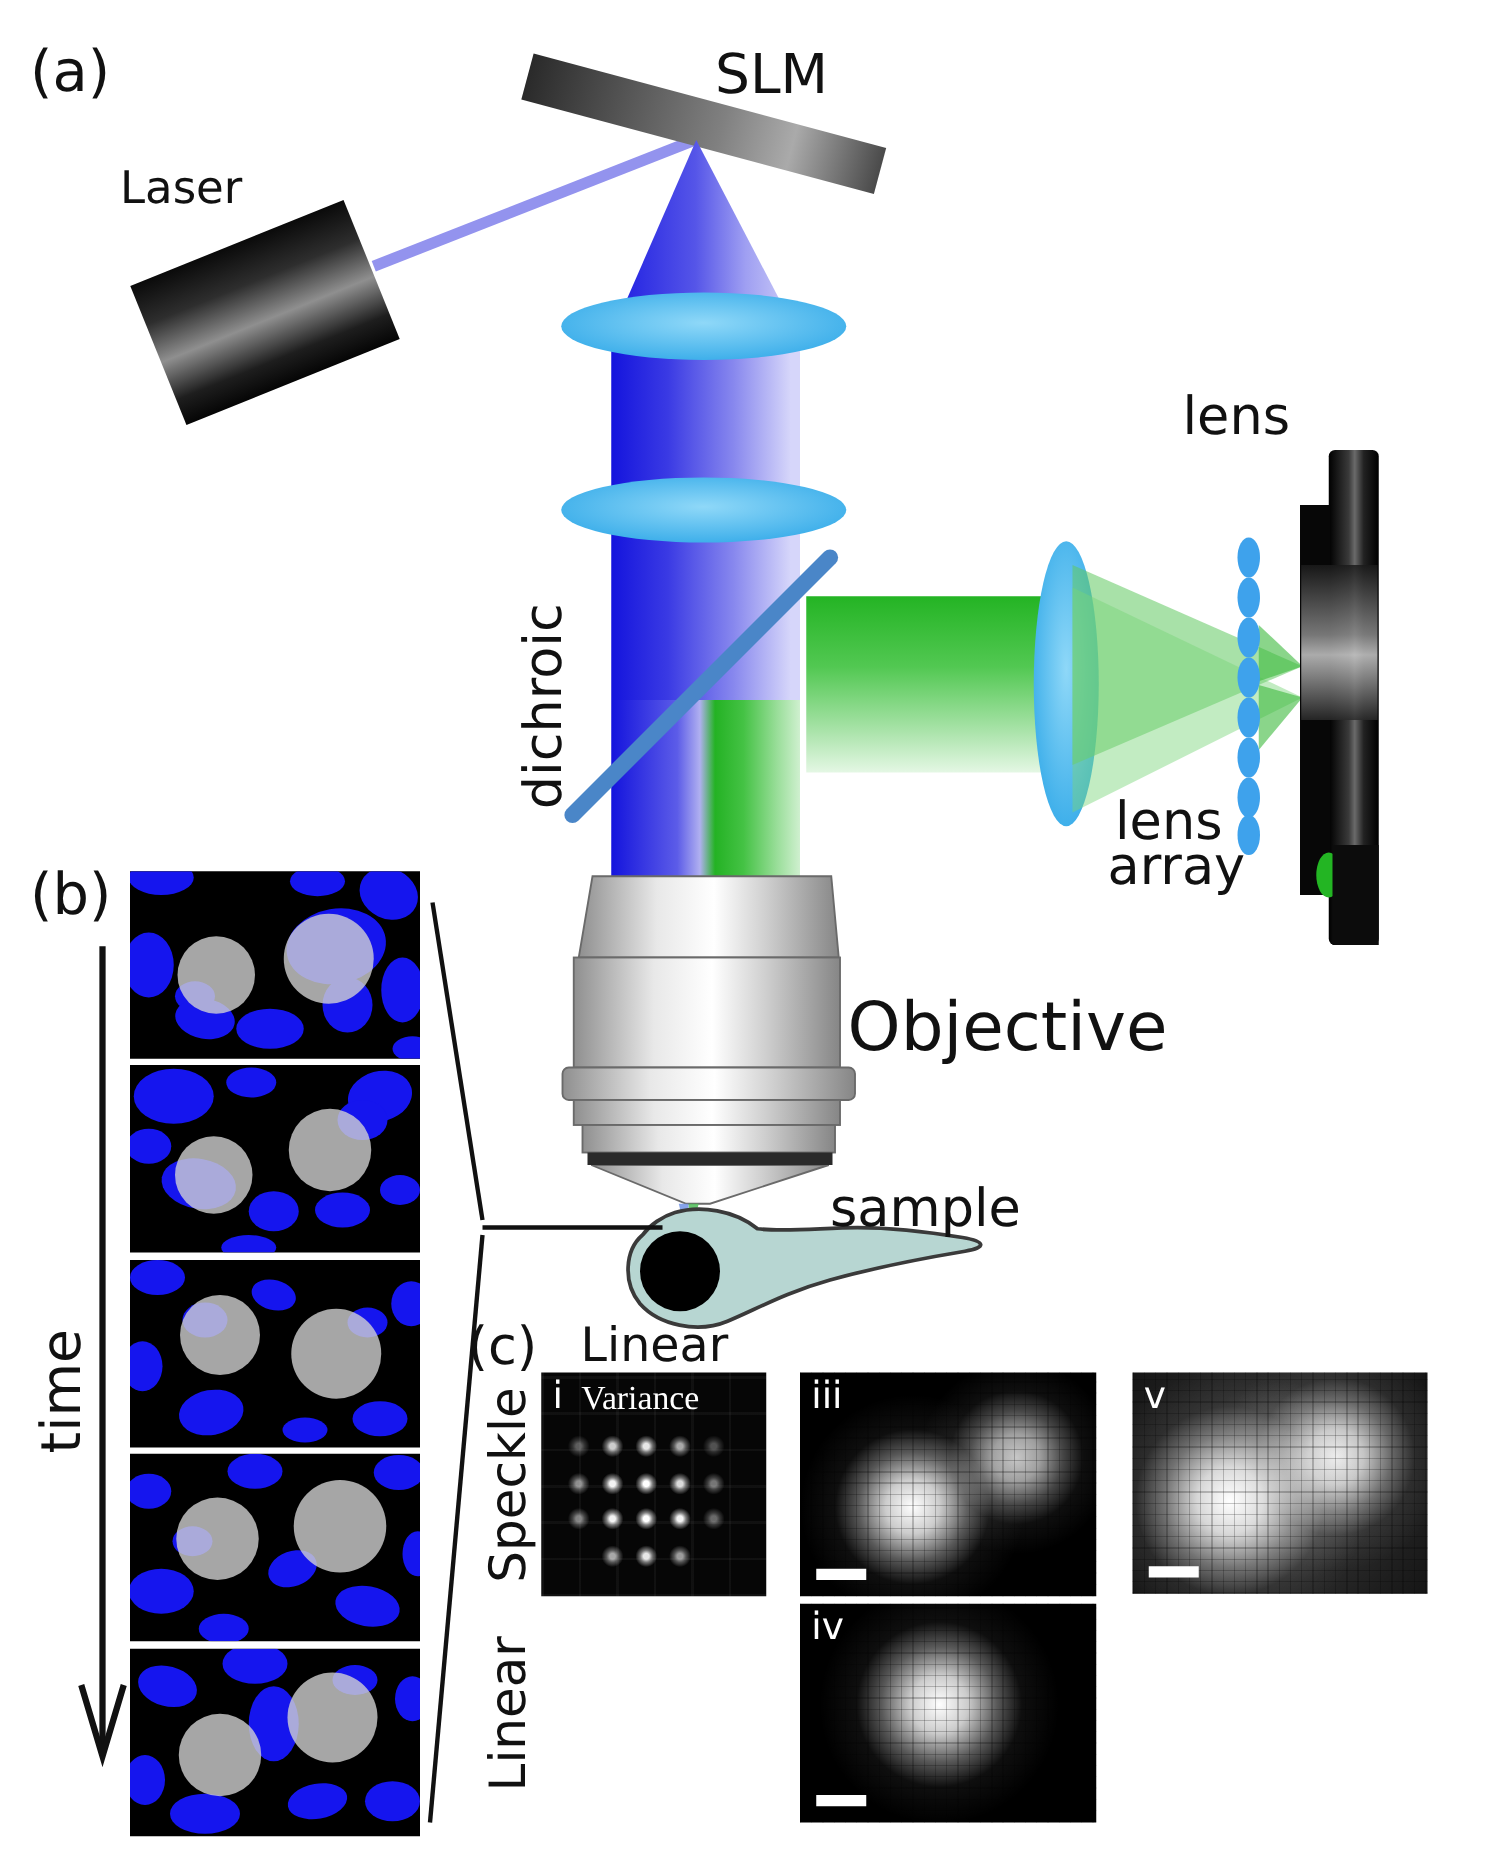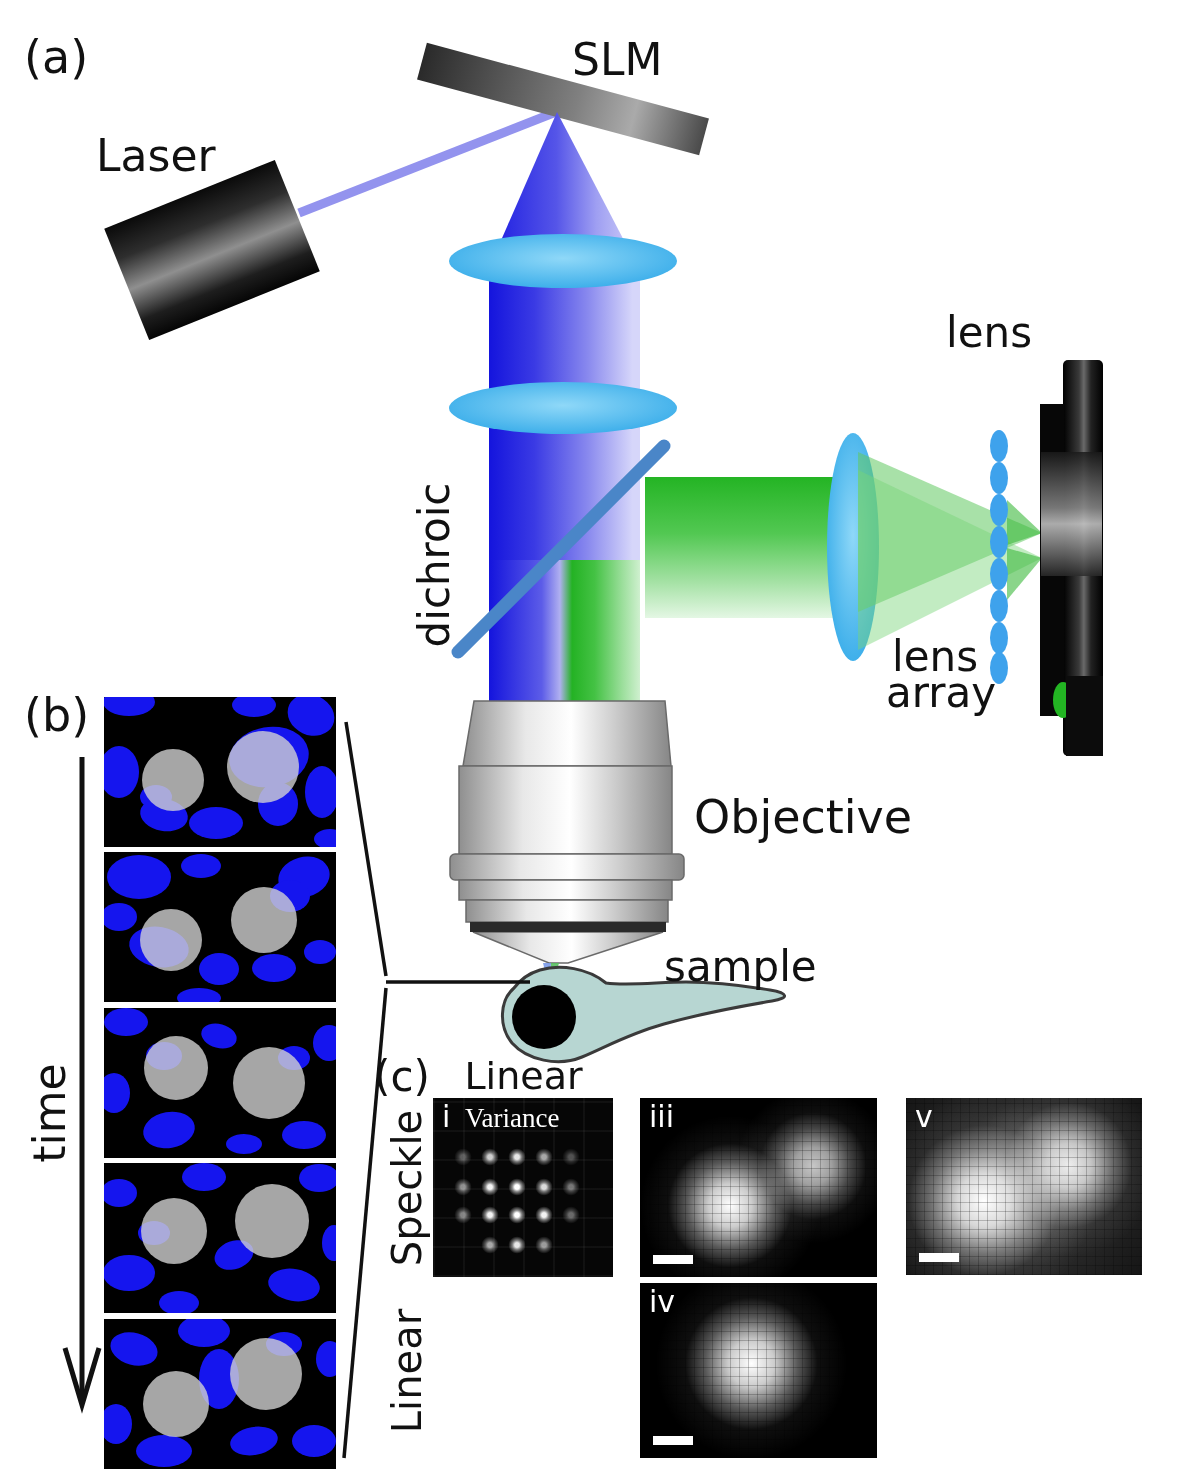--- a/index.html
+++ b/index.html
@@ -3,27 +3,27 @@
 <meta charset="utf-8">
 <style>
   html,body{margin:0;padding:0;background:#ffffff;}
   #stage{
     position:relative;width:1200px;height:1483px;background:#ffffff;overflow:hidden;
     font-family:"DejaVu Sans","Liberation Sans",sans-serif;color:#111;
   }
   #optics-svg{position:absolute;left:0;top:0;}
   .lbl{position:absolute;white-space:nowrap;color:#111;}
   .lbl-a{left:24px;top:30px;font-size:46px;}
-  .lbl-laser{left:96px;top:130px;font-size:44px;}
+  .lbl-laser{left:96px;top:130px;font-size:36px;}
   .lbl-slm{left:572px;top:34px;font-size:44px;}
   .lbl-dichroic{left:323px;top:542px;width:220px;height:46px;font-size:42px;text-align:center;transform:rotate(-90deg);}
   .lbl-scmos{left:946px;top:308px;font-size:42px;}
   .lbl-lens{left:892px;top:632px;font-size:42px;}
   .lbl-array{left:886px;top:668px;font-size:42px;text-align:right;}
-  .lbl-objective{left:694px;top:790px;font-size:46px;}
+  .lbl-objective{left:678px;top:790px;font-size:54px;}
   .lbl-sample{left:664px;top:942px;font-size:42px;}
   .lbl-b{left:24px;top:688px;font-size:46px;}
   .lbl-time{left:-33px;top:1090px;width:160px;height:46px;font-size:44px;text-align:center;transform:rotate(-90deg);}
   .lbl-c{left:374px;top:1052px;font-size:42px;}
   .c-header{position:absolute;top:1054px;font-size:38px;text-align:center;}
   .hdr-measure{left:433px;width:181px;}
   .hdr-reconstruct{left:633px;width:247px;}
   .hdr-renormalize{left:899px;width:250px;}
   .row-label{position:absolute;font-size:40px;text-align:center;transform:rotate(-90deg);}
   .lbl-speckle{left:295px;top:1167px;width:220px;height:42px;}

